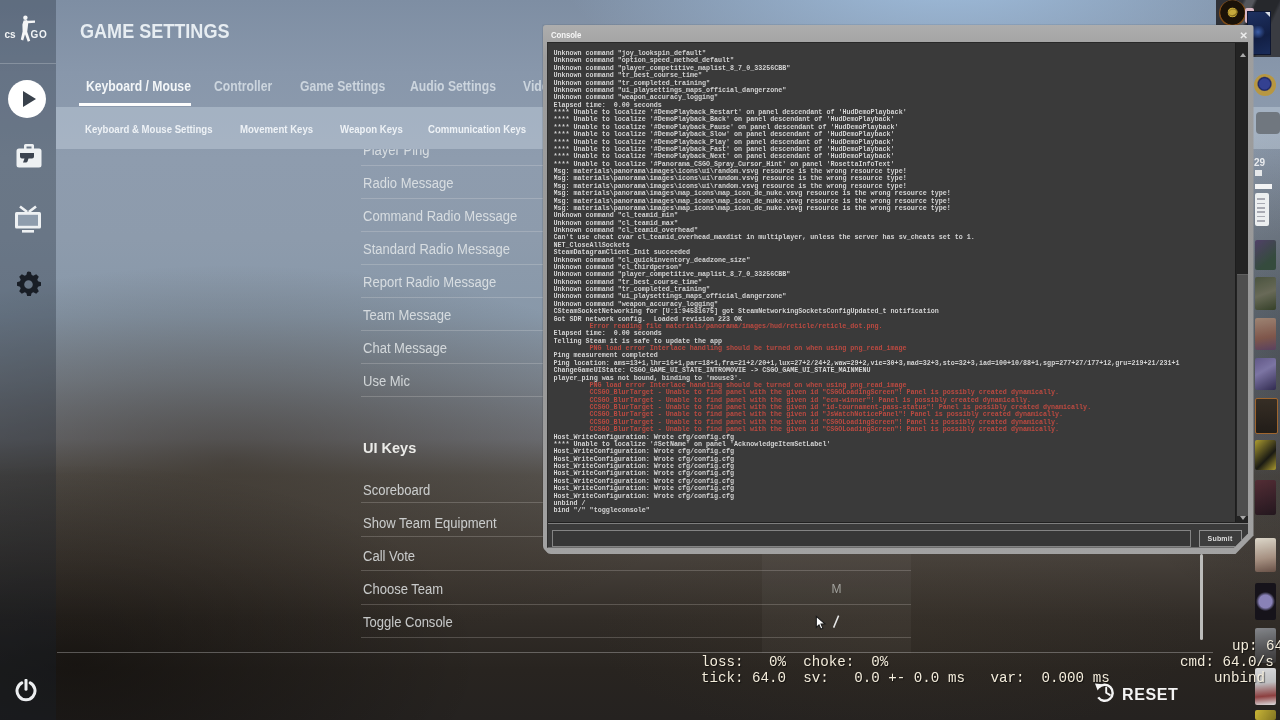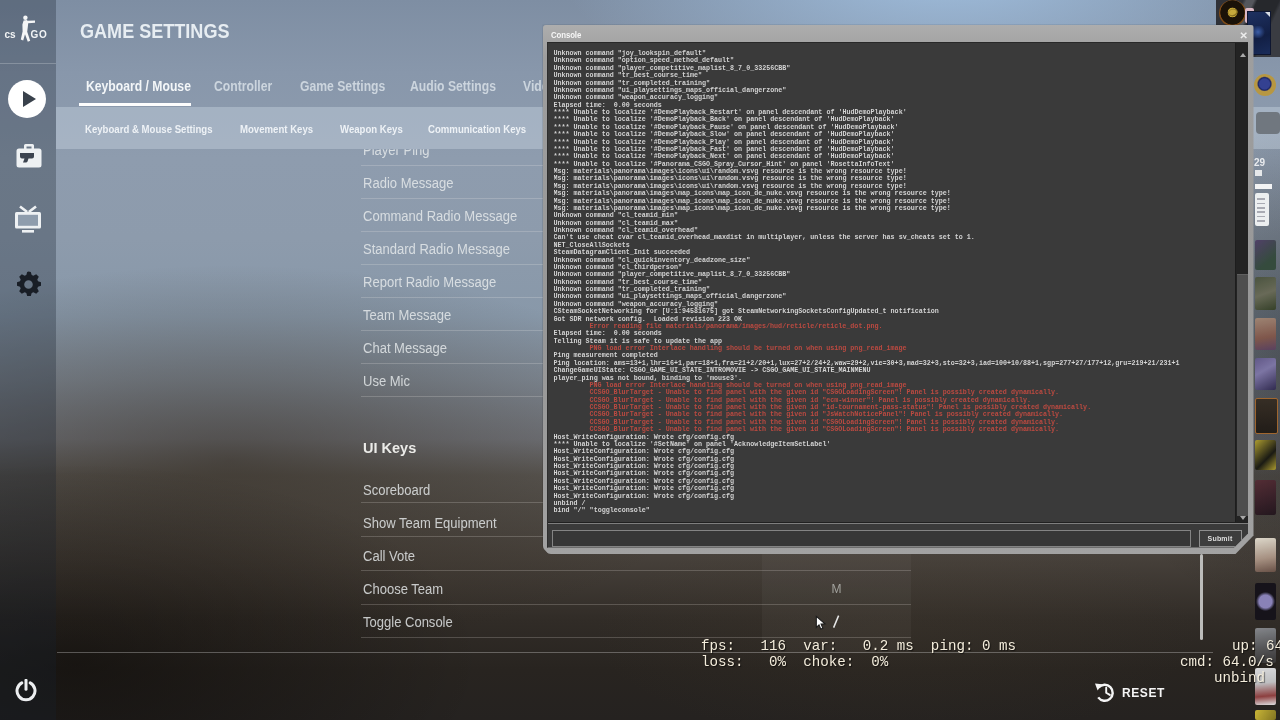--- a/index.html
+++ b/index.html
@@ -70,21 +70,21 @@
   .ctext .r{color:#bc4a41;padding-left:36px;}
   .cscroll{position:absolute;left:687.5px;top:0px;width:13px;height:480px;background:#232323;border-left:1px solid #1d1d1d;}
   .cscroll .up{position:absolute;left:3.5px;top:10px;width:0;height:0;border-left:3.5px solid transparent;border-right:3.5px solid transparent;border-bottom:4.5px solid #a8a8a8;}
   .cscroll .dn{position:absolute;left:3.5px;bottom:3px;width:0;height:0;border-left:3.5px solid transparent;border-right:3.5px solid transparent;border-top:4.5px solid #a8a8a8;}
   .cscroll .thumb{position:absolute;left:1px;top:231px;width:11px;height:241px;background:#4e4e4e;border-top:1px solid #5f5f5f;}
   .cinsep{position:absolute;left:0;top:479.5px;width:701.5px;height:1px;background:#202020;border-bottom:1px solid #7e7e7e;}
   .cinput{position:absolute;left:4px;top:487px;width:637px;height:15px;border:1px solid #848484;background:#373737;}
   .csubmit{position:absolute;left:651px;top:487px;width:41px;height:15px;border:1px solid #8e8e8e;background:#3d3d3d;color:#dedede;font-size:7px;font-weight:bold;text-align:center;line-height:15px;letter-spacing:.2px;}
   
   .stat{position:absolute;font-family:"Liberation Mono",monospace;font-size:14.2px;line-height:16px;color:#f4eddc;white-space:pre;text-shadow:1px 1px 1px rgba(0,0,0,.55);}
-  .reset{position:absolute;left:1122px;top:685.5px;font-size:12px;font-weight:bold;color:#f4f4f4;letter-spacing:.6px;}
+  .reset{position:absolute;left:1122px;top:685.5px;font-size:16px;font-weight:bold;color:#f4f4f4;letter-spacing:.6px;}
 </style>
 </head>
 <body>
 <div id="scene">
   <div class="bg"></div>
 
   <div class="trart"></div>
   <div class="coin"></div>
   <div class="pinkb"></div>
   <div class="navycard">
@@ -262,22 +262,22 @@
           <div class="up"></div>
           <div class="thumb"></div>
           <div class="dn"></div>
         </div>
       <div class="cinsep"></div>
       <div class="cinput"></div>
       <div class="csubmit">Submit</div>
     </div>
   </div>
 
-  <div class="stat" style="left:701px;top:638px;">fps:   116  var:   0.2 ms  ping: 0 ms</div>
   <div class="stat" style="left:701px;top:654px;">loss:   0%  choke:  0%</div>
+  <div class="stat" style="left:701px;top:670px;">tick: 64.0  sv:   0.0 +- 0.0 ms   var:  0.000 ms</div>
   <div class="stat" style="left:1232px;top:638px;">up: 64.0/s</div>
   <div class="stat" style="left:1180px;top:654px;text-align:center;">cmd: 64.0/s</div>
   <div class="stat" style="left:1214px;top:670px;">unbind</div>
   <svg class="abs" style="left:1093px;top:681px;" width="25" height="24" viewBox="0 0 25 24">
     <path d="M 5.6 6.6 A 8 8 0 1 1 5.2 16.4" stroke="#f5f5f5" stroke-width="2.4" fill="none"></path>
     <path d="M 2.0 2.4 L 9.2 3.2 L 4.6 9.4 Z" fill="#f5f5f5"></path>
     <path d="M 13.2 6.6 V 11.8 L 16.8 13.9" stroke="#f5f5f5" stroke-width="1.9" fill="none" stroke-linecap="round"></path>
   </svg>
   <div class="reset">RESET</div>
   <svg class="abs" style="left:814.8px;top:615px;" width="12" height="17" viewBox="0 0 12 17">

